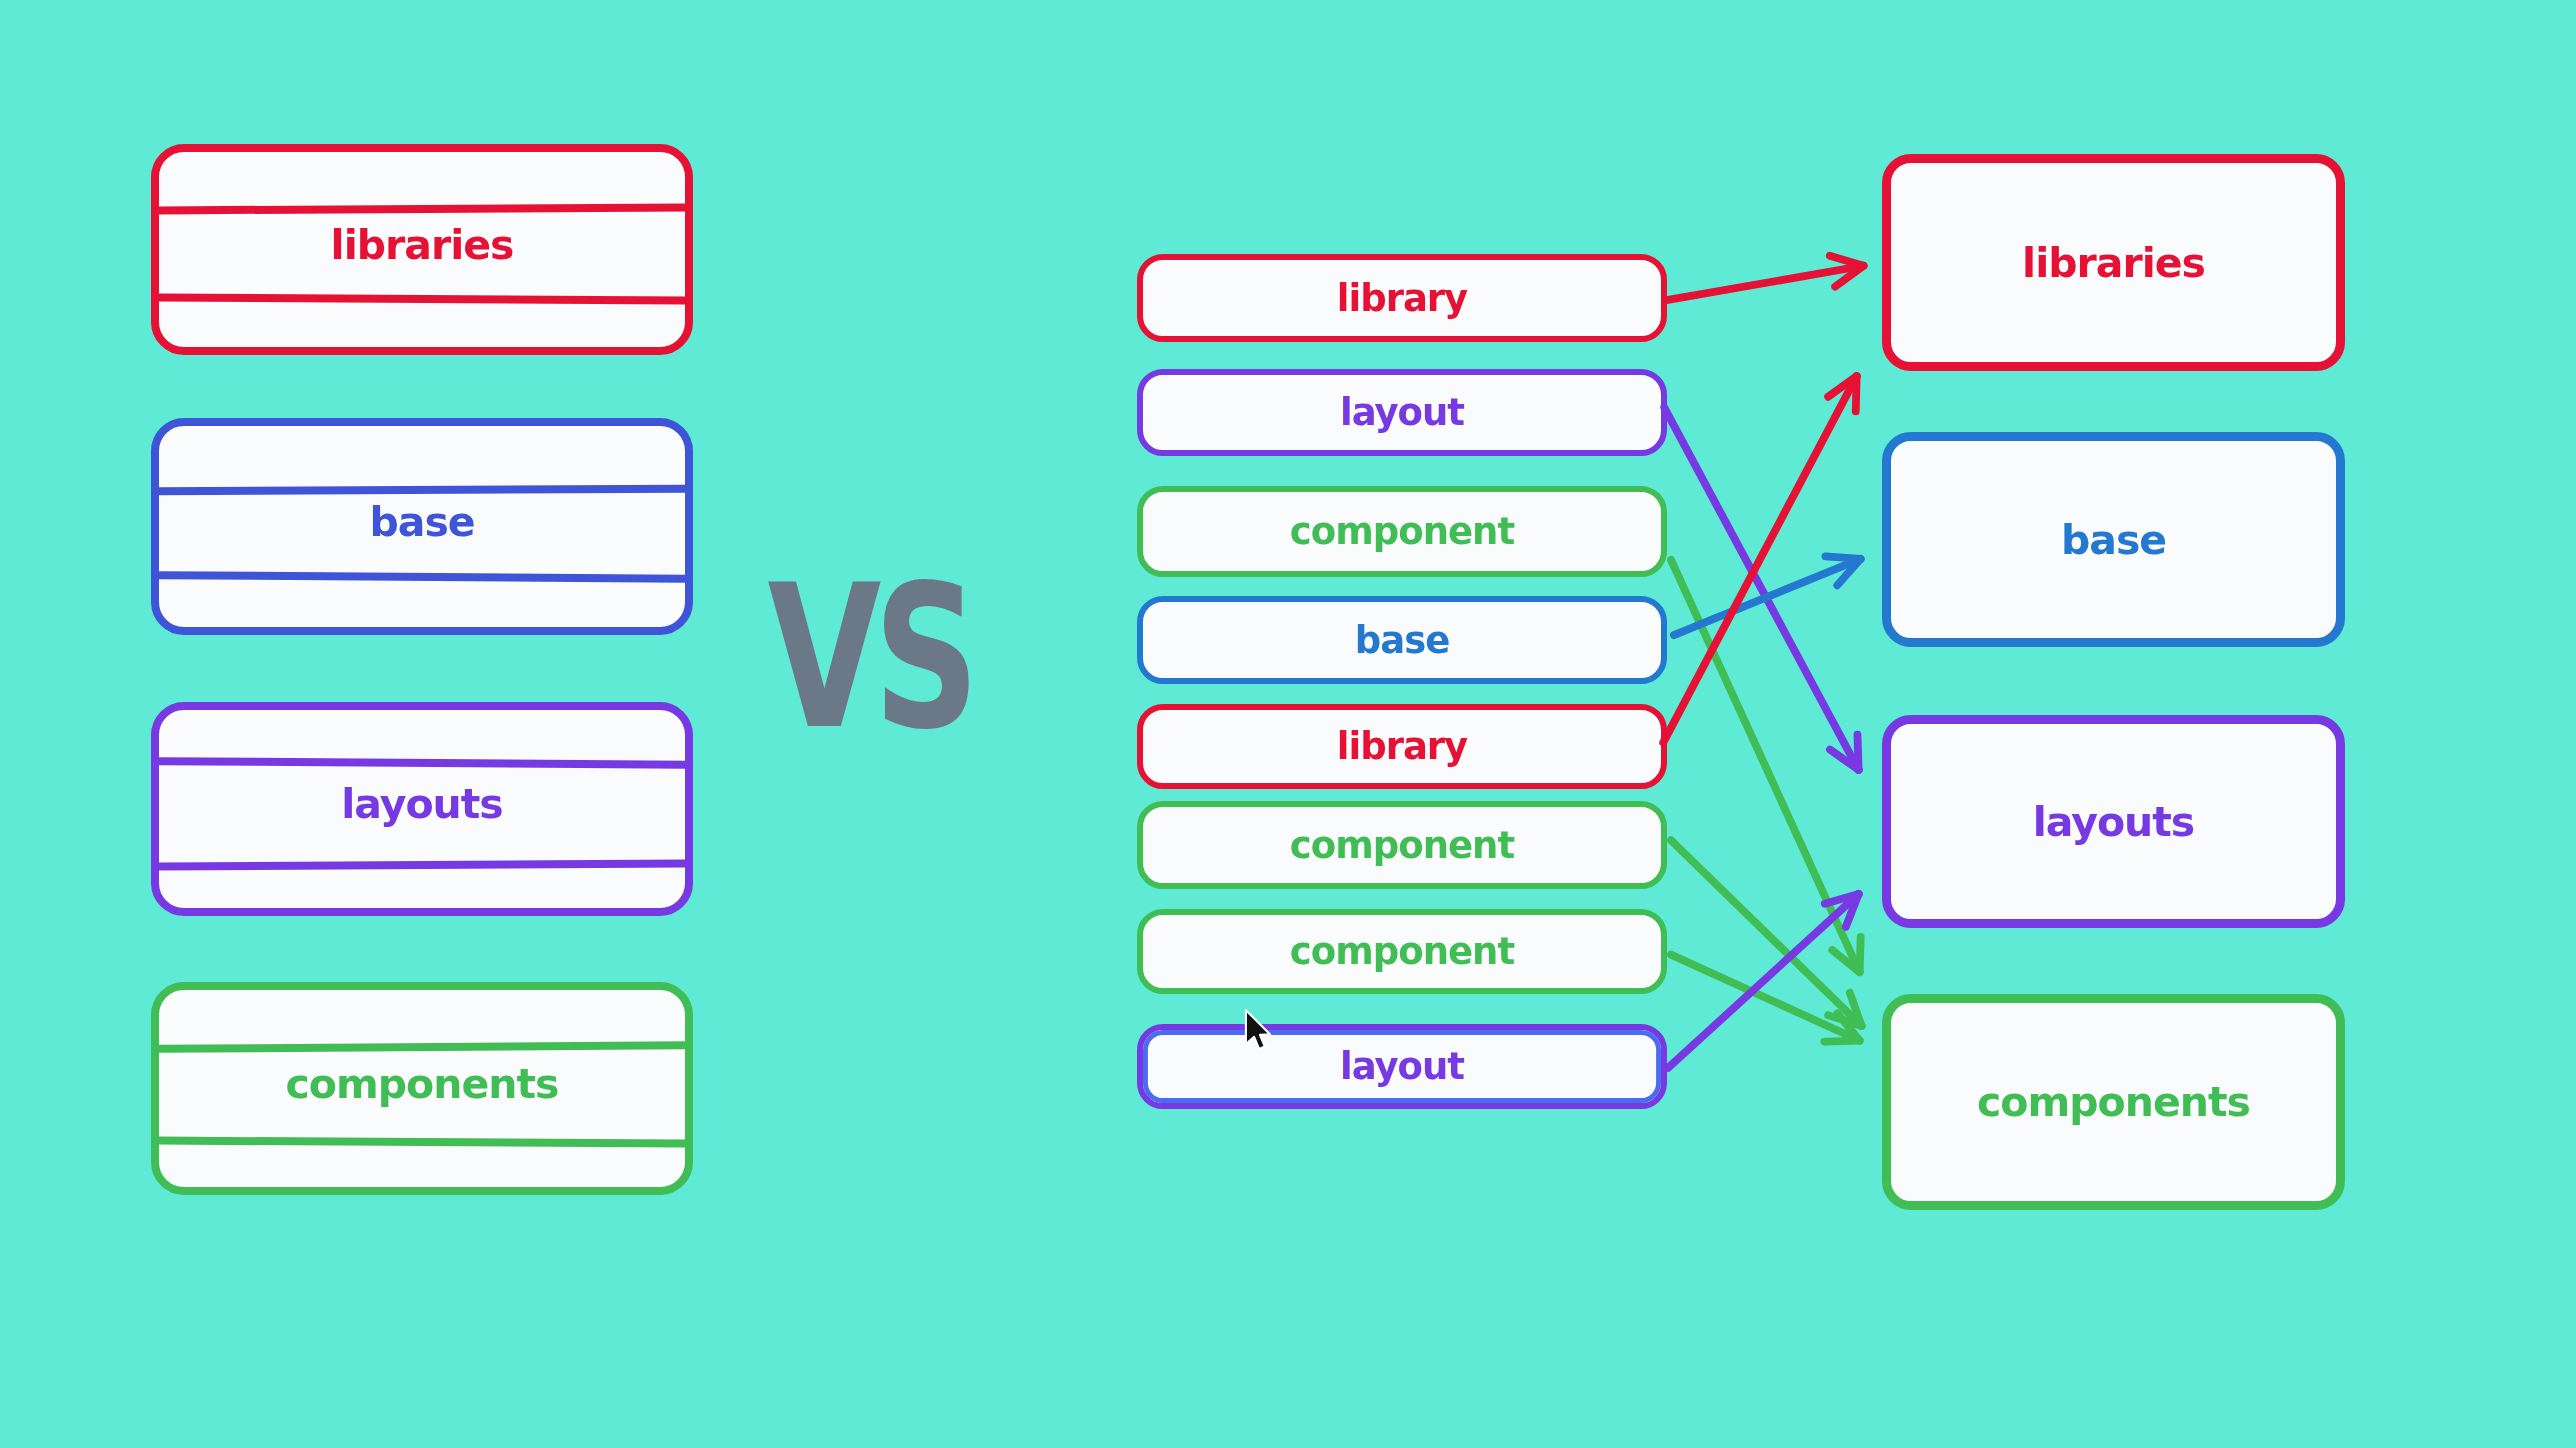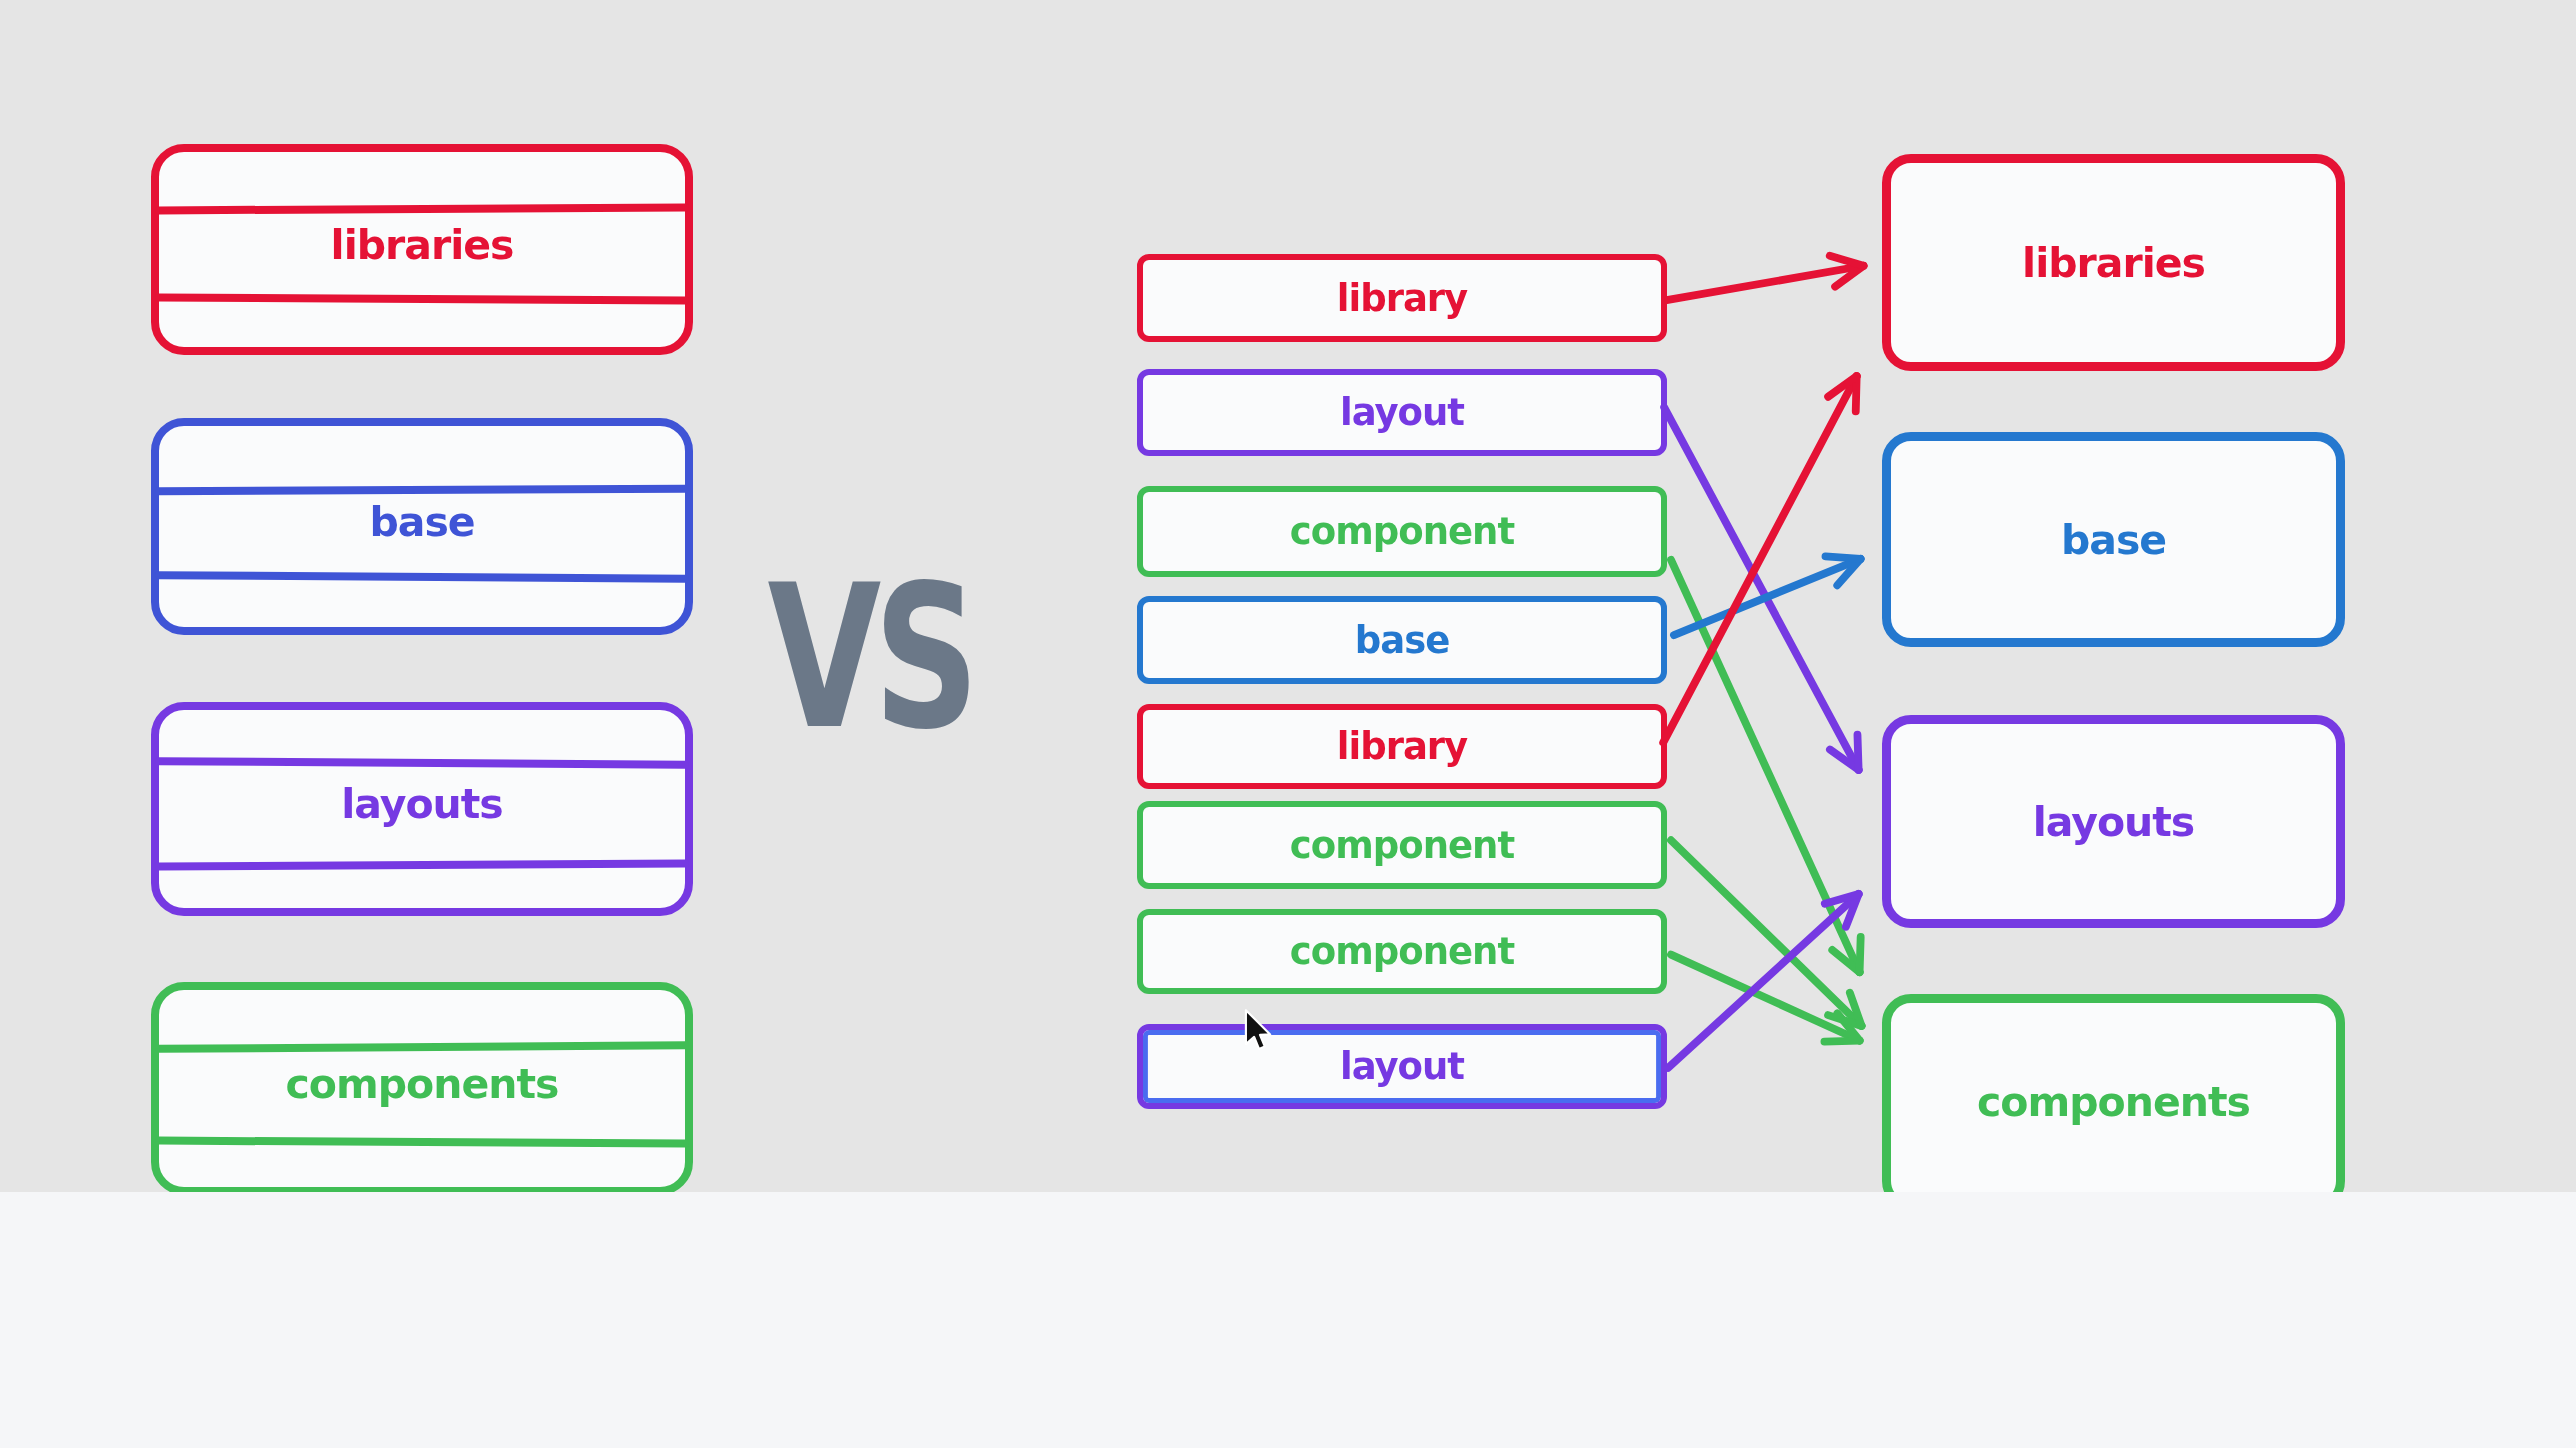--- a/index.html
+++ b/index.html
@@ -1,29 +1,29 @@
 <!DOCTYPE html>
 <html><head>
 <meta charset="utf-8">
 <style>
   html,body{margin:0;padding:0;}
   body{background:#f5f6f8;font-family:"DejaVu Sans","Liberation Sans",sans-serif;}
-  .stage{position:relative;width:2576px;height:1192px;background:#e5e5e5;overflow:hidden;}
+  .stage{position:relative;width:2576px;height:1448px;background:#5eead4;overflow:hidden;}
 
   
   .box{position:absolute;box-sizing:border-box;background:#fafbfc;display:flex;align-items:center;justify-content:center;}
   .box .lbl{font-weight:bold;letter-spacing:-1px;}
 
   
   .lbox{border:8.8px solid currentColor;border-radius:33px;}
   .lbox .lbl{font-size:41px;margin-top:-9.8px;}
   .hline{position:absolute;left:-3.9px;width:calc(100% + 7.8px);height:7.8px;border-radius:3.9px;background:currentColor;}
 
   
-  .mbox{border:6.8px solid currentColor;border-radius:12px;}
+  .mbox{border:6.8px solid currentColor;border-radius:26px;}
   .mbox .lbl{font-size:37px;}
   .mbox.selected{box-shadow:inset 0 0 0 4.9px #4a6cf0;}
 
   
   .rbox{border:9.8px solid currentColor;border-radius:29px;}
   .rbox .lbl{font-size:41px;}
 
   .vs{position:absolute;left:752px;top:555px;width:235px;height:205px;
       display:flex;align-items:center;justify-content:center;
       font-size:147px;font-weight:bold;letter-spacing:-7.8px;

